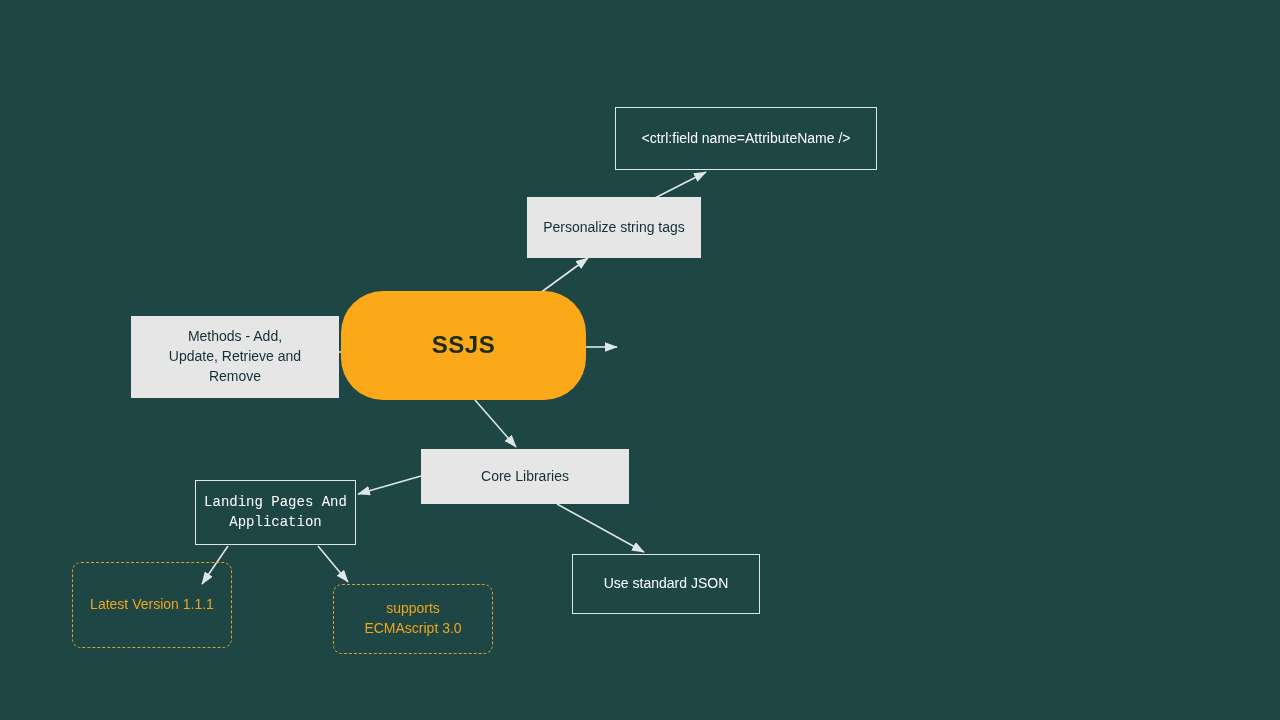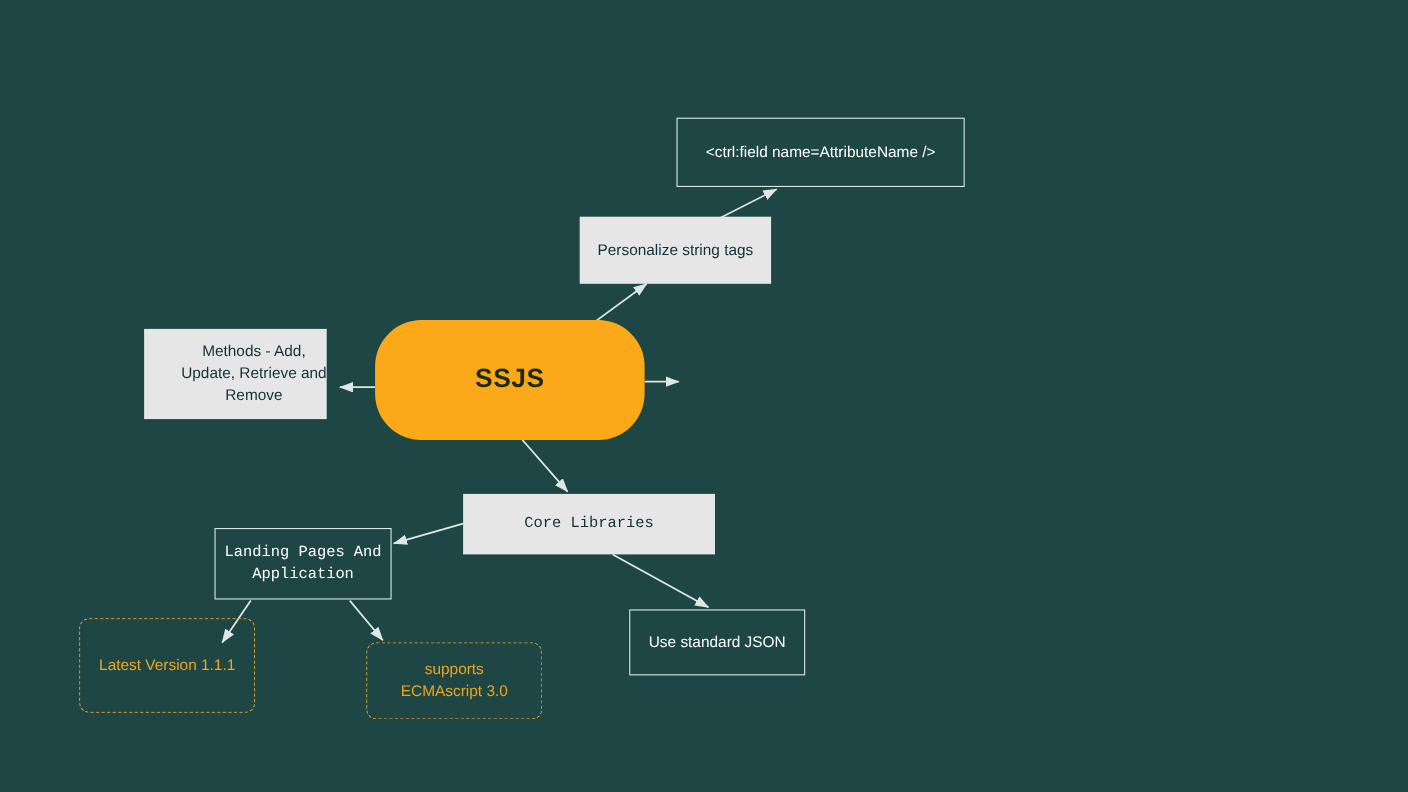--- a/index.html
+++ b/index.html
@@ -63,25 +63,25 @@
     font-size: 24px;
     font-weight: bold;
     letter-spacing: 0.5px;
     text-align: center;
   }
 
   
   #node-ctrl-field      { left: 615px; top: 107px;  width: 262px; height: 63px; }
   #node-personalize     { left: 527px; top: 197px;  width: 174px; height: 61px; }
   #node-ssjs            { left: 341px; top: 291px;  width: 245px; height: 109px; }
-  #node-methods         { left: 131px; top: 299px;  width: 166px; height: 82px; justify-content: flex-end; }
+  #node-methods         { left: 131px; top: 316px;  width: 208px; height: 82px; }
   #node-clr             { left: 619px; top: 315px;  width: 176px; height: 62px; }
-  #node-core-libraries  { left: 421px; top: 449px;  width: 229px; height: 55px; font-family: Liberation Mono, monospace; }
+  #node-core-libraries  { left: 421px; top: 449px;  width: 208px; height: 55px; }
   #node-landing-pages   { left: 195px; top: 480px;  width: 161px; height: 65px; font-family: Liberation Mono, monospace; }
-  #node-standard-json   { left: 572px; top: 554px;  width: 160px; height: 60px; }
+  #node-standard-json   { left: 572px; top: 554px;  width: 188px; height: 60px; }
   #node-latest-version  { left: 72px;  top: 562px;  width: 160px; height: 86px; }
   #node-ecmascript      { left: 333px; top: 584px;  width: 160px; height: 70px; }
 </style>
 </head>
 <body>
 
 <div id="canvas">
 
   <svg id="edges" viewBox="0 0 1280 720" xmlns="http://www.w3.org/2000/svg">
     <defs>

